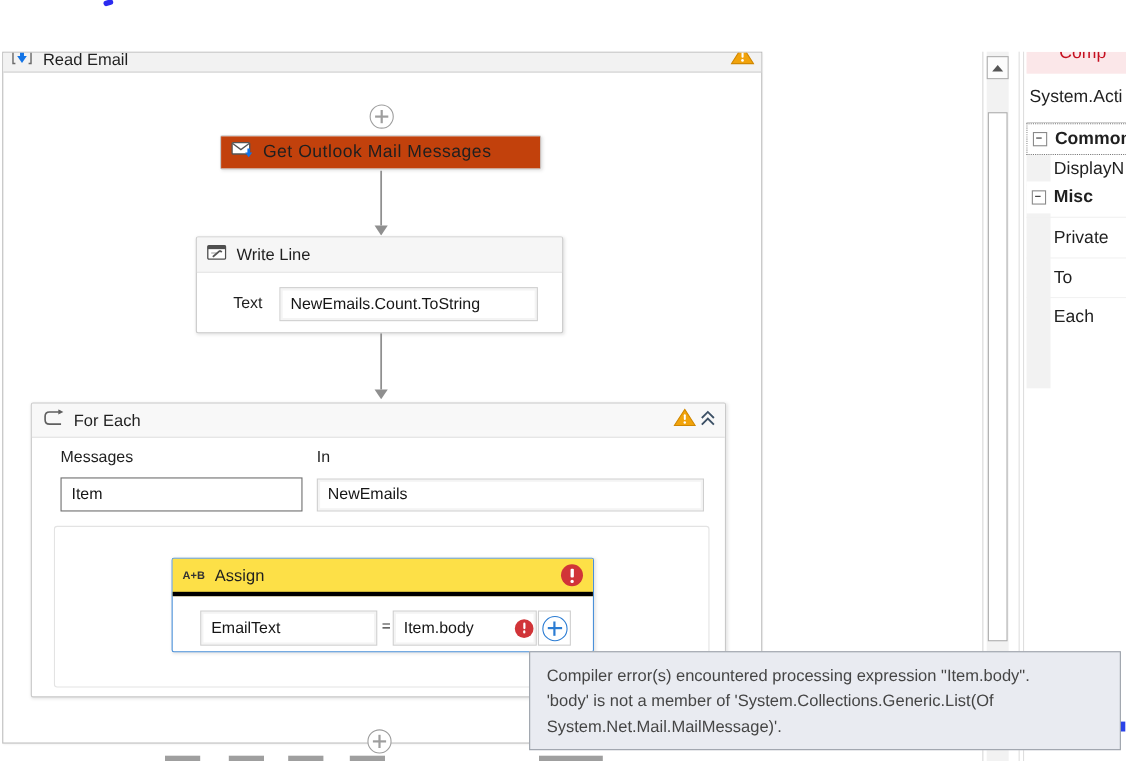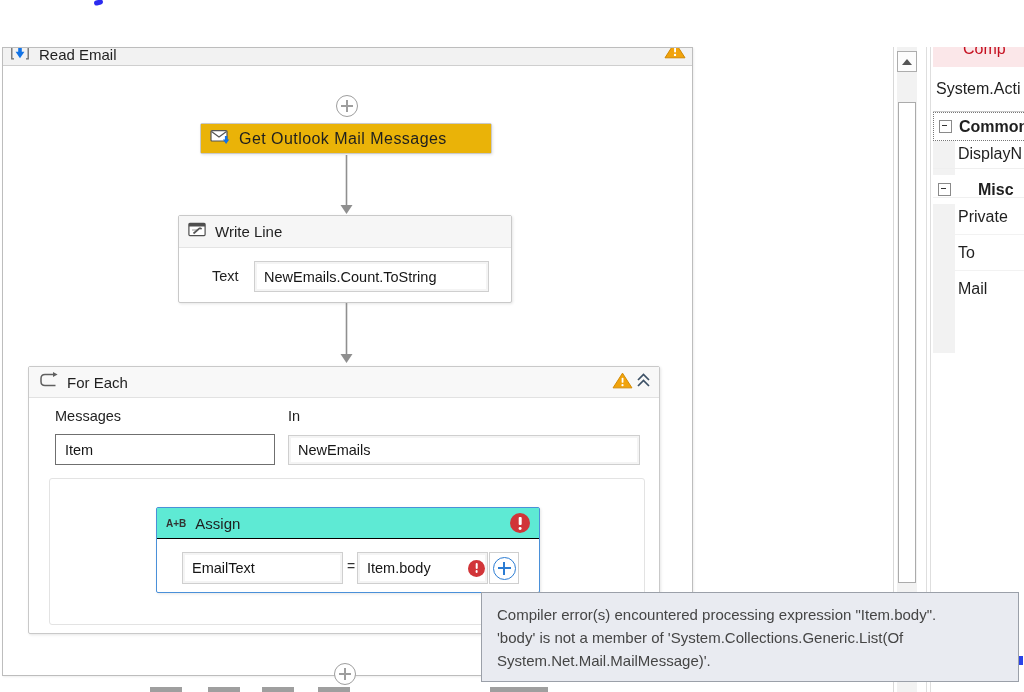--- a/index.html
+++ b/index.html
@@ -24,21 +24,21 @@
   .plus-circle::after{content:"";position:absolute;top:50%;left:4px;right:4px;height:2px;transform:translateY(-50%);background:#9e9e9e;}
   .plus-circle.blue{width:21px;height:21px;border-color:#2b7cd3;}
   .plus-circle.blue::before,.plus-circle.blue::after{background:#2b7cd3;}
 
   
   .activity{background:#fff;border:1px solid #c9c9c9;border-radius:2px;box-shadow:1px 1px 3px rgba(0,0,0,.10);}
   .act-header{display:flex;align-items:center;gap:9px;padding:0 9px;height:31px;background:#f6f6f6;}
   .act-title{font-size:15px;white-space:nowrap;overflow:hidden;}
 
   .get-mail{left:200px;top:123px;width:292px;height:31px;}
-  .get-mail .act-header{height:29px;background:#eab308;}
+  .get-mail .act-header{height:29px;background:#c2410c;}
   .get-mail .act-title{font-size:16px;letter-spacing:.45px;}
 
   .write-line{left:178px;top:215px;width:334px;height:88px;}
   .write-line .act-header{border-bottom:1px solid #e4e4e4;}
   .wl-body{position:relative;height:56px;}
   .wl-label{position:absolute;left:33px;top:20px;font-size:14.5px;}
   .wl-input{left:75px;top:13px;width:235px;height:31px;}
 
   .expr-field{background:#fff;border:1px solid #cfcfcf;box-shadow:inset 0 0 0 2px #f4f4f4;
               font-size:14.5px;color:#161616;padding:11px 9px;display:flex;align-items:center;
@@ -47,21 +47,21 @@
   .for-each{left:28px;top:366px;width:632px;height:268px;}
   .for-each .act-header{height:30px;background:#f8f8f8;border-bottom:1px solid #e2e2e2;padding-right:7px;}
   .fe-right{margin-left:auto;display:flex;align-items:center;gap:2px;}
   .fe-body{position:relative;height:236px;}
   .fe-label{position:absolute;font-size:14.5px;}
   .fe-item-field{left:26px;top:36px;width:220px;height:31px;border-color:#6f6f6f;box-shadow:none;}
   .fe-in-field{left:259px;top:37px;width:352px;height:30px;}
   .fe-drop{left:20px;top:80px;width:596px;height:147px;border:1px solid #e3e3e3;border-radius:3px;}
 
   .assign{left:156px;top:507px;width:384px;height:86px;border:1px solid #4a90d9;}
-  .assign .act-header{background:#5eead4;border-bottom:1px solid #000000;height:30px;}
+  .assign .act-header{background:#fde047;border-bottom:4px solid #000000;height:30px;}
   .ab-icon{font-size:10px;font-weight:bold;color:#333;}
   .as-body{position:relative;height:54px;}
   .as-to{left:25px;top:13px;width:161px;height:32px;text-align:right;}
   .as-eq{position:absolute;left:190px;top:19px;font-size:14px;color:#333;}
   .as-val{left:200px;top:13px;width:131px;height:32px;padding-right:2px;}
   .as-val .val-text{flex:1;overflow:hidden;}
   .as-plus-box{left:332px;top:13px;width:30px;height:32px;border:1px solid #cfcfcf;background:#fff;
                display:flex;align-items:center;justify-content:center;}
 
   .err-badge{width:20px;height:20px;border-radius:50%;background:#d13438;position:relative;flex:none;}
@@ -87,21 +87,21 @@
 
   
   .props{left:933px;top:47px;width:91px;height:645px;background:#fff;overflow:hidden;font-size:16px;}
   .props .row{position:absolute;left:0;width:91px;display:flex;align-items:center;}
   .p-banner{top:0;height:20px;background:#fbe7e9;overflow:hidden;display:block !important;}
   .p-banner span{display:block;margin:-7px 0 0 30px;font-size:16px;color:#c50f1f;white-space:nowrap;}
   .p-type{top:20px;height:44px;border-bottom:1px solid #c9c9c9;padding-left:3px;white-space:nowrap;}
   .p-gutter{top:92px;left:0;width:22px;height:214px;background:#f2f2f2;}
   .p-cat{background:#fff;font-weight:bold;}
   .p-common{top:65px;height:27px;border:1px dotted #777;width:89px;}
-  .p-misc{top:128px;height:29px;gap:20px;}
+  .p-misc{top:118px;height:29px;}
   .p-prop{padding-left:25px;white-space:nowrap;}
   .p-display{top:92px;height:29px;border-bottom:1px solid #efefef;}
   .p-private{top:150px;height:37px;border-top:1px solid #f0f0f0;}
   .p-to{top:187px;height:36px;border-top:1px solid #f2f2f2;}
   .p-value{top:223px;height:36px;border-top:1px solid #f2f2f2;}
   .expander{width:11px;height:11px;border:1px solid #8a8a8a;background:#fff;position:relative;margin-left:5px;flex:none;}
   .expander::after{content:"";position:absolute;left:2px;top:4px;width:5px;height:1px;background:#333;}
   .cat-label{margin-left:7px;}
 
   
@@ -280,21 +280,21 @@
       <span class="expander"></span>
       <span class="cat-label">Misc</span>
     </div>
     <div class="row p-prop p-private">
       <span>Private</span>
     </div>
     <div class="row p-prop p-to">
       <span>To</span>
     </div>
     <div class="row p-prop p-value">
-      <span>Mail</span>
+      <span>Each</span>
     </div>
   </div>
 
   <div class="abs tooltip">
     <span>Compiler error(s) encountered processing expression "Item.body".</span>
     <span>'body' is not a member of 'System.Collections.Generic.List(Of</span>
     <span>System.Net.Mail.MailMessage)'.</span>
   </div>
   <div class="abs blue-dash"></div>
 

